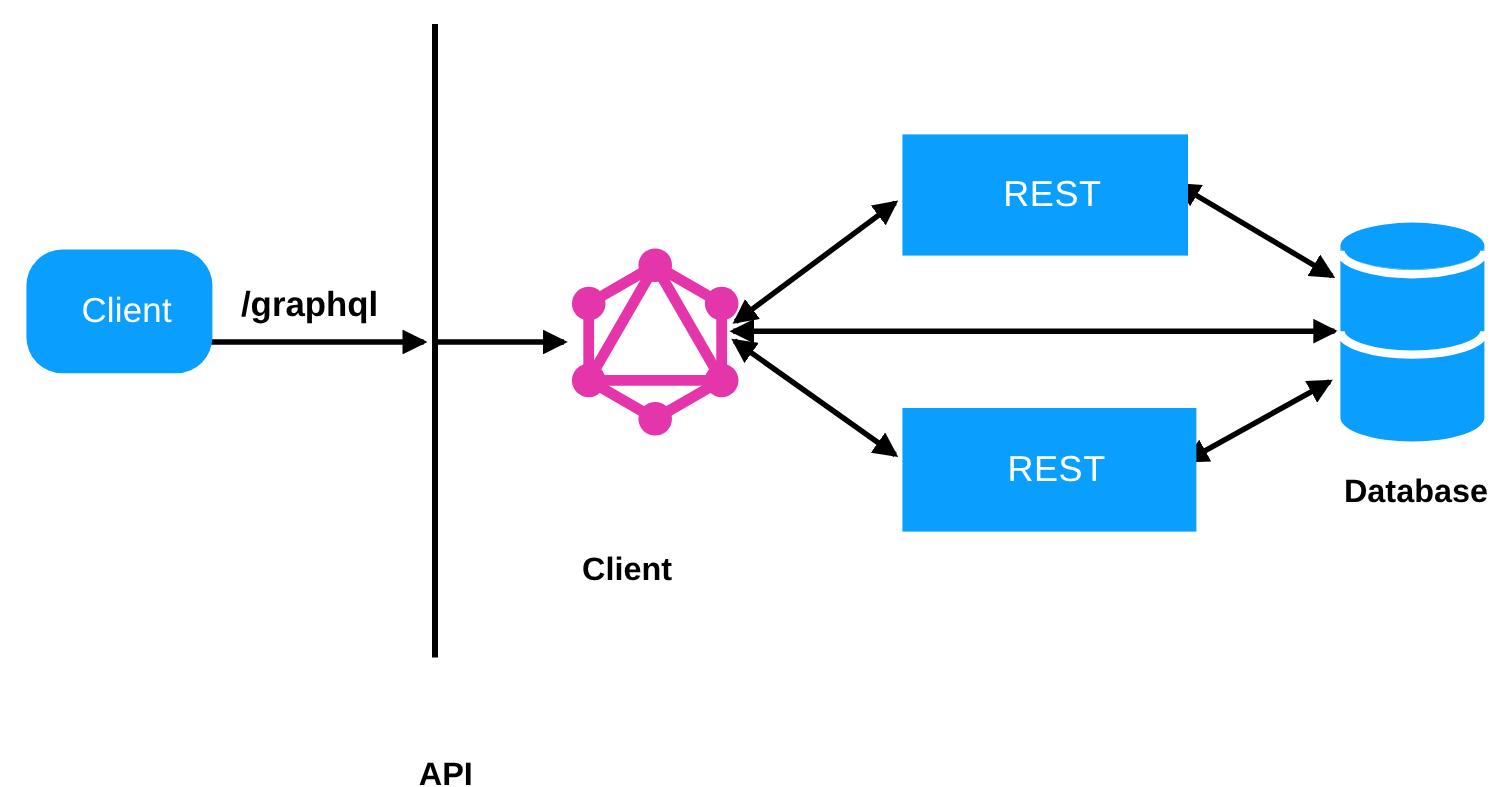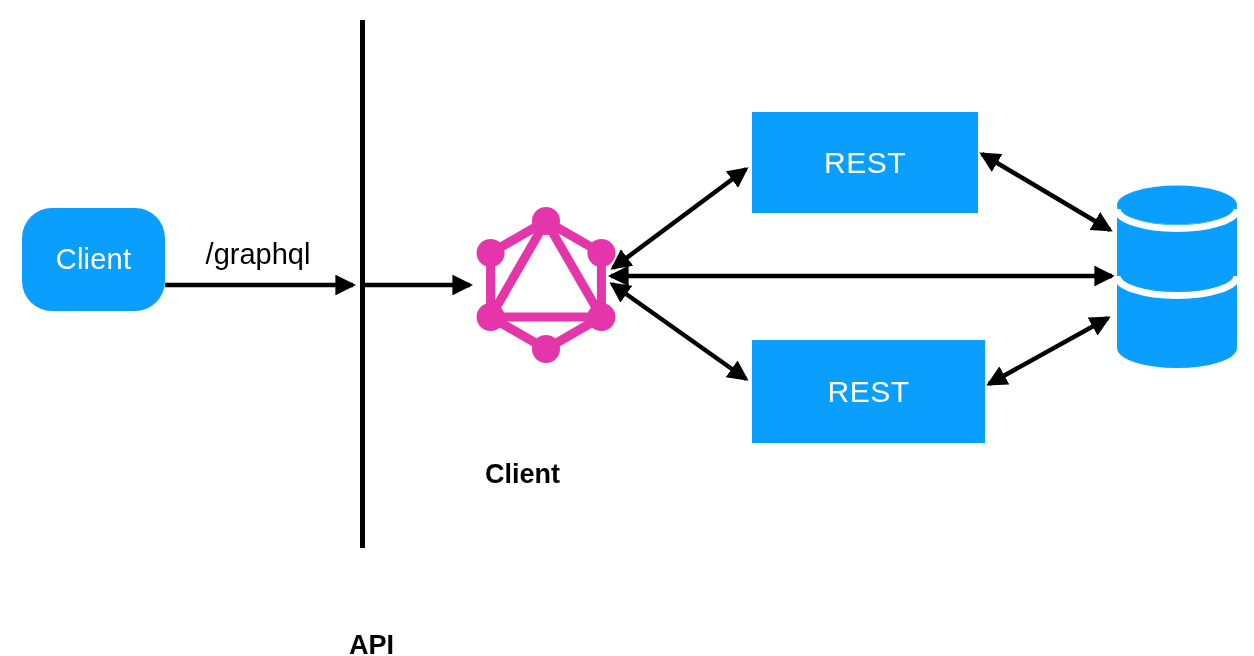--- a/index.html
+++ b/index.html
@@ -8,32 +8,32 @@
     width:1254px;height:656px;
     background:var(--background,#fff);
     font-family:"Liberation Sans", sans-serif;
     overflow:hidden;
   }
   #wires{position:absolute;left:0;top:0;width:1254px;height:656px;}
   .node{
     position:absolute;
     background:var(--node-blue,#0A9FFF);
     color:var(--node-text,#fff);
-    display:flex;align-items:center;justify-content:center;
+    display:flex;align-items:center;justify-content:center;padding-left:12px;
   }
   .node.rounded{border-radius:30px;}
   .node-label{font-size:29px;font-weight:500;letter-spacing:.2px;}
   .rest-label{font-size:30px;font-weight:500;letter-spacing:.5px;}
   .caption{
     position:absolute;color:var(--label-text,#000);
     font-weight:bold;font-size:27px;line-height:1.24;white-space:pre;
   }
   .edge-label{
     position:absolute;color:var(--label-text,#000);
-    font-size:29px;font-weight:400;text-align:center;
+    font-size:29px;font-weight:700;text-align:center;
   }
   .db-caption{text-align:center;}
 </style>
 </head>
 <body>
 
 <div id="stage">
 
   <svg id="wires" viewBox="0 0 1254 656">
     <defs>
@@ -105,14 +105,15 @@
 
   <div class="caption" style="left:349px;top:562px;">
     <div>API</div>
     
   </div>
 
   <div class="caption" style="left:485px;top:391px;">
     <div>Client</div>
   </div>
 
+  <div class="caption db-caption" style="left:1107px;top:393px;width:146px;">Database</div>
 
 </div>
 
 </body></html>

